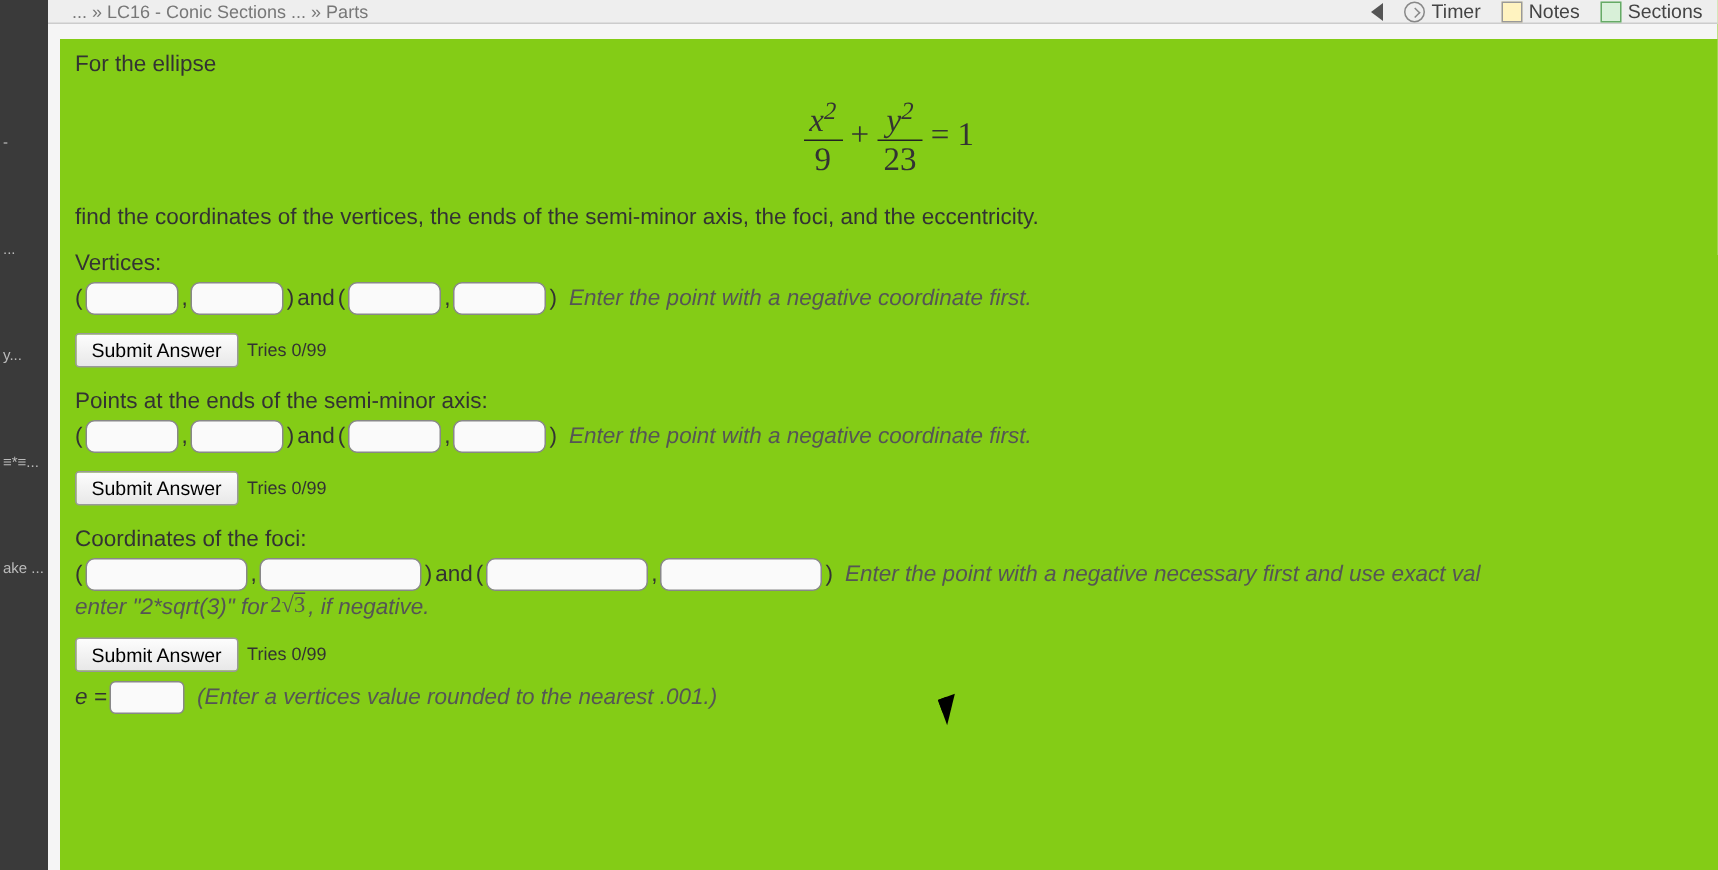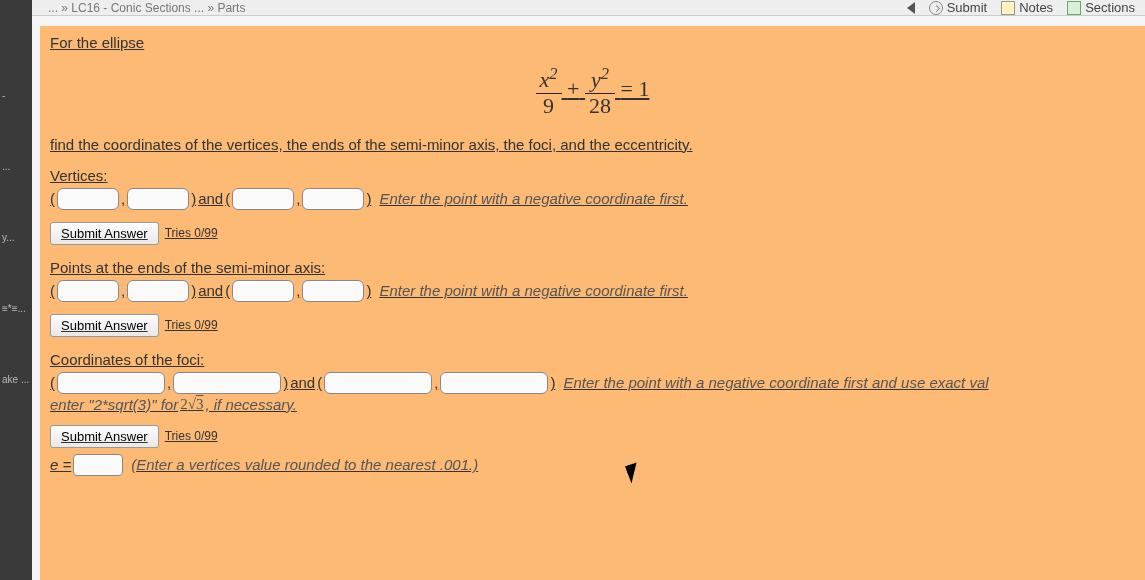--- a/index.html
+++ b/index.html
@@ -43,23 +43,22 @@
       width:0;height:0;border-top:6px solid transparent;border-bottom:6px solid transparent;border-right:8px solid #555;
     }
     .icon-box { width:14px; height:14px; border:1px solid #999; background:#fff3c0; display:inline-block;}
     .icon-circle { width:14px;height:14px;border:1px solid #888;border-radius:50%;display:inline-block;position:relative;}
     .icon-circle::after{content:"";position:absolute;width:4px;height:4px;border-right:1px solid #888;border-top:1px solid #888;transform:rotate(45deg);left:4px;top:4px;}
     .icon-eval { width:14px;height:14px;background:#d8f0d8;border:1px solid #6a6;display:inline-block;}
     .content {
       position: absolute;
       left: 40px; top: 26px; right: 0; bottom: 0;
       padding: 6px 10px;
-      background: #fdba74;
+      background: #84cc16;
       overflow: hidden;
-      text-decoration: underline;
     }
     .prompt { margin: 2px 0 10px 0; }
     .equation {
       text-align: center;
       font-family: 'Times New Roman', serif;
       font-size: 22px;
       margin: 14px 0 18px 0;
     }
     .frac { display:inline-block; vertical-align: middle; text-align:center; }
     .frac .num { display:block; border-bottom:1.5px solid #222; padding:0 4px; line-height:1.1;}
@@ -110,21 +109,21 @@
   <div>y...</div>
   <div>≡*≡...</div>
   <div>ake ...</div>
 </div>
 
 <div class="top-bar">
   <span class="crumb">... » LC16 - Conic Sections ... » Parts</span>
   <span class="tri-left"></span>
   <span class="tb-item">
     <span class="icon-circle"></span>
-    <span>Submit</span>
+    <span>Timer</span>
   </span>
   <span class="tb-item">
     <span class="icon-box"></span>
     <span>Notes</span>
   </span>
   <span class="tb-item">
     <span class="icon-eval"></span>
     <span>Sections</span>
   </span>
 </div>
@@ -134,21 +133,21 @@
   <div class="prompt">For the ellipse</div>
 
   <div class="equation">
     <span class="frac">
       <span class="num"><i>x</i><span class="sup">2</span></span>
       <span class="den">9</span>
     </span>
     <span>+</span>
     <span class="frac">
       <span class="num"><i>y</i><span class="sup">2</span></span>
-      <span class="den">28</span>
+      <span class="den">23</span>
     </span>
     <span>= 1</span>
   </div>
 
   <div class="instr">find the coordinates of the vertices, the ends of the semi-minor axis, the foci, and the eccentricity.</div>
 
   <div class="section-label">Vertices:</div>
   <div class="row">
     <span>(</span>
     <input class="ans" style="">
@@ -194,28 +193,28 @@
     <input class="ans wide" style="">
     <span>,</span>
     <input class="ans wide" style="">
     <span>)</span>
     <span> and </span>
     <span>(</span>
     <input class="ans wide" style="">
     <span>,</span>
     <input class="ans wide" style="">
     <span>)</span>
-    <span class="hint">Enter the point with a negative coordinate first and use exact val</span>
+    <span class="hint">Enter the point with a negative necessary first and use exact val</span>
   </div>
   <div class="row" style="font-style:italic;color:#555;">
     <span>enter "2*sqrt(3)" for </span>
     <span style="font-style:normal;font-family:'Times New Roman',serif;">
       <span>2</span><span>√</span><span class="sqrt-over">3</span>
     </span>
-    <span>, if necessary.</span>
+    <span>, if negative.</span>
   </div>
   <div class="submit-row">
     <button class="btn">Submit Answer</button>
     <span class="tries">Tries 0/99</span>
   </div>
 
   <div class="row">
     <span style="font-style:italic;">e = </span>
     <input class="ans eccn" style="">
     <span class="hint">(Enter a vertices value rounded to the nearest .001.)</span>

